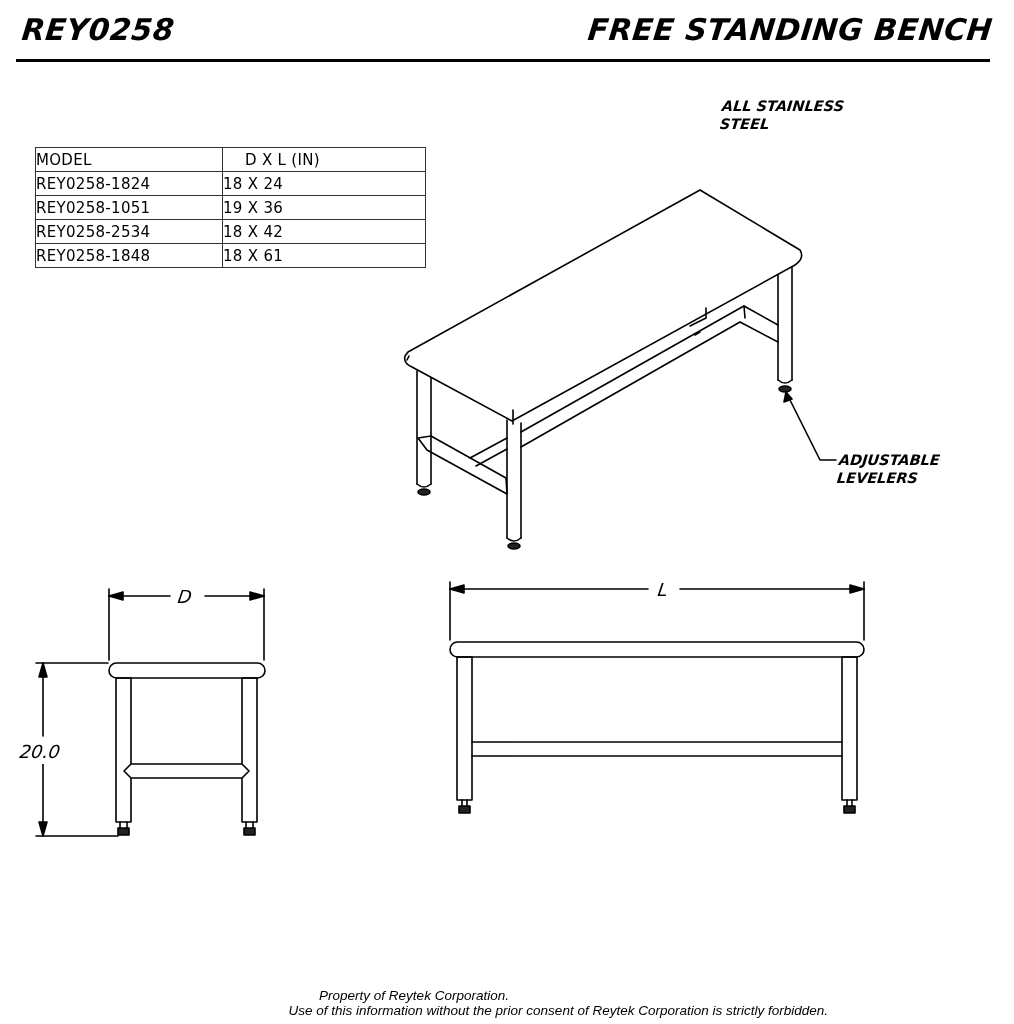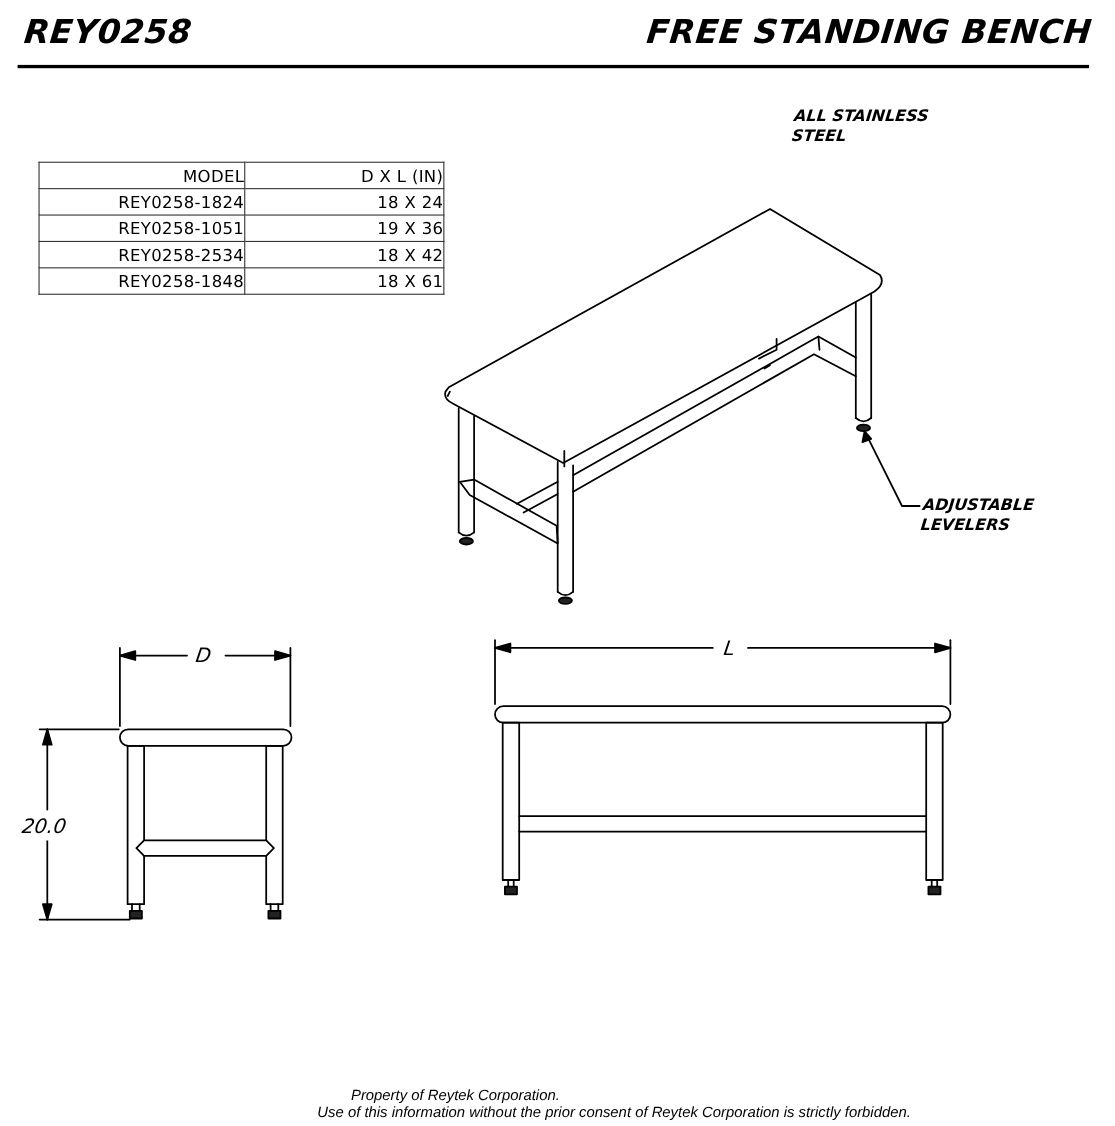--- a/index.html
+++ b/index.html
@@ -7,23 +7,23 @@
     .sheet { position: absolute; left: 0; top: 0; width: 1014px; height: 1024px; }
     .title-left, .title-right {
       position: absolute; top: 10px; font-family: "DejaVu Sans", sans-serif;
       font-style: oblique; font-weight: bold; font-size: 30px; letter-spacing: 0.5px;
       transform: skewX(-6deg); line-height: 40px;
     }
     .title-left { left: 22px; }
     .title-right { right: 22px; }
     .title-rule { position: absolute; left: 16px; top: 59px; width: 974px; height: 3px; background: #000; }
     .spec-table { position: absolute; left: 35px; top: 147px; border-collapse: collapse; font-family: "DejaVu Sans", sans-serif; font-size: 15px; }
-    .spec-table th, .spec-table td { border: 1.5px solid #333; height: 23px; padding: 0; text-align: right; font-weight: normal; letter-spacing: 0.3px; }
+    .spec-table th, .spec-table td { border: 1.5px solid #333; height: 23px; padding: 0; text-align: left; font-weight: normal; letter-spacing: 0.3px; }
     .spec-table .col-model { width: 186px; }
-    .spec-table .col-dim { width: 180px; }
+    .spec-table .col-dim { width: 180px; padding-left: 22px; }
     .note { position: absolute; font-family: "DejaVu Sans", sans-serif; font-style: oblique; font-weight: bold; font-size: 14.5px; line-height: 18px; transform: skewX(-6deg); }
     .note-material { left: 721px; top: 97px; }
     .note-levelers { left: 838px; top: 451px; }
     .dim-label { position: absolute; font-family: "DejaVu Sans", sans-serif; font-style: oblique; font-size: 18px; background: #fff; padding: 0 6px; transform: skewX(-8deg); }
     .dim-d { left: 172px; top: 586px; }
     .dim-l { left: 652px; top: 579px; }
     .dim-h { left: 20px; top: 739px; padding: 2px 0; }
     .footer { position: absolute; left: 0; width: 828px; text-align: center; font-family: "Liberation Sans", sans-serif; font-style: italic; font-size: 13.5px; line-height: 16px; }
     .footer-1 { top: 988px; }
     .footer-2 { top: 1003px; text-align: right; }

